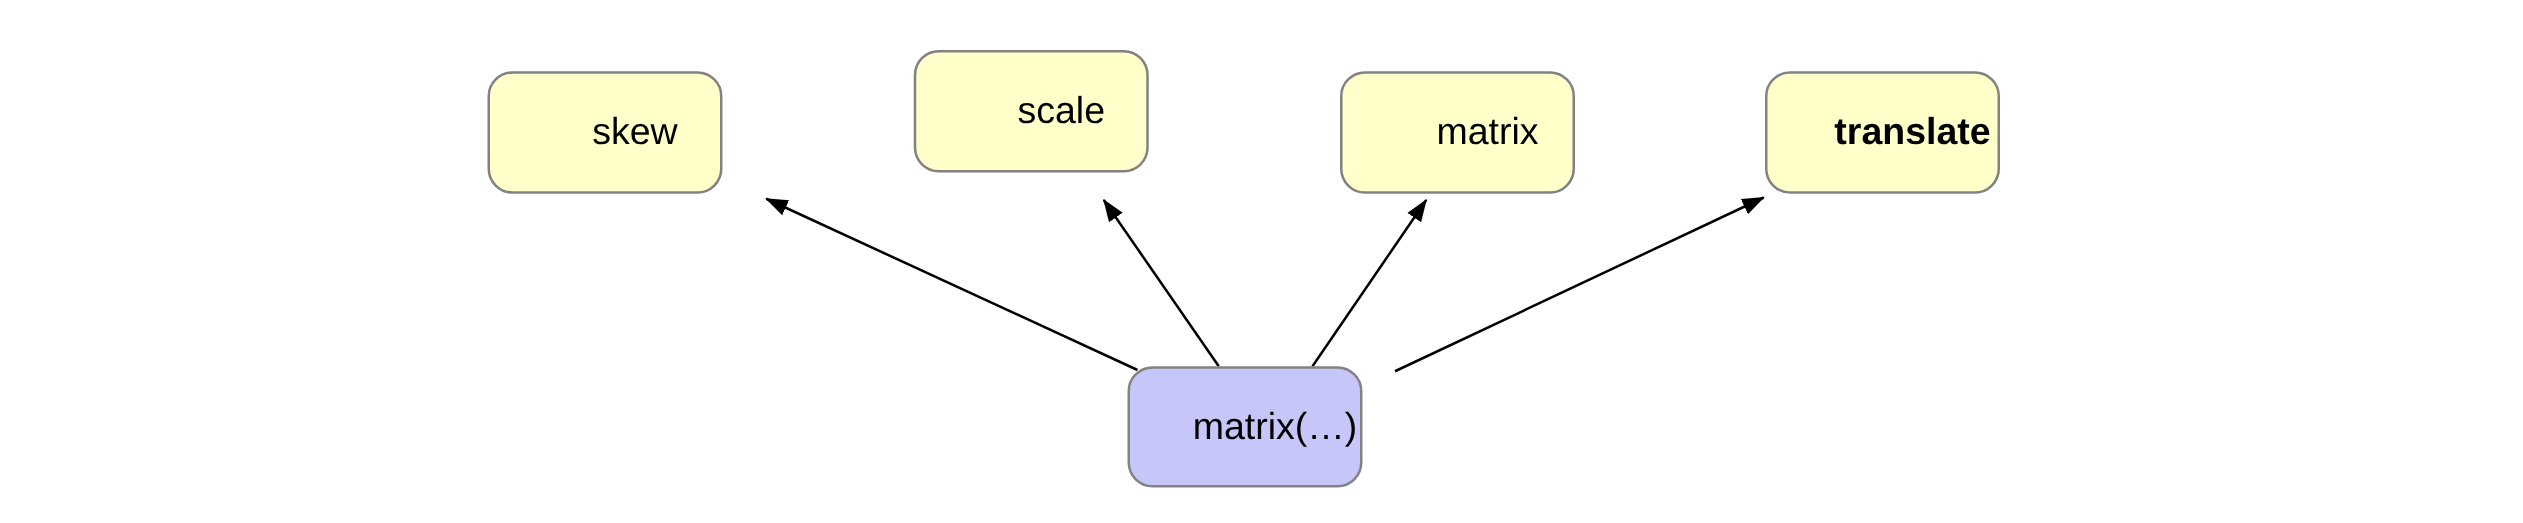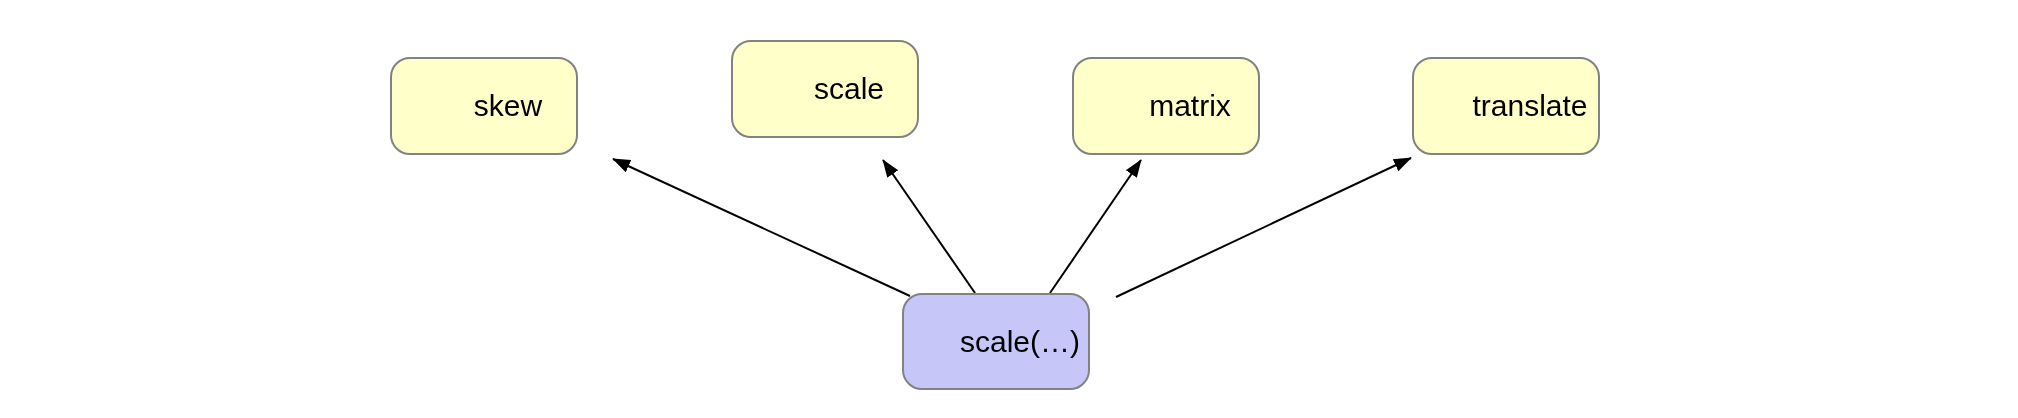--- a/index.html
+++ b/index.html
@@ -40,21 +40,21 @@
   }
   .node-fn {
     background: #ffffc9;
   }
   .node-matrix {
     background: #c6c6f8;
   }
   #node-skew      { left: 390px;  top: 57px; }
   #node-scale     { left: 731px;  top: 40px; }
   #node-rotate    { left: 1072px; top: 57px; }
-  #node-translate { left: 1412px; top: 57px; }
+  #node-translate { left: 1412px; top: 57px; font-weight: bold; }
   #node-matrix    { left: 902px;  top: 293px; height: 97px; }
 </style>
 </head>
 <body>
 
 <div class="canvas">
 
   <svg class="edges" width="2018" height="418" viewBox="0 0 2018 418" xmlns="http://www.w3.org/2000/svg">
     <defs>
       <marker id="arrowhead" viewBox="0 0 10 10" refX="9.5" refY="5" markerWidth="9" markerHeight="9" orient="auto">
@@ -77,16 +77,16 @@
 
   <div class="node node-fn" id="node-rotate">
     <span>matrix</span>
   </div>
 
   <div class="node node-fn" id="node-translate">
     <span>translate</span>
   </div>
 
   <div class="node node-matrix" id="node-matrix">
-    <span>scale(…)</span>
+    <span>matrix(…)</span>
   </div>
 
 </div>
 
 </body></html>

